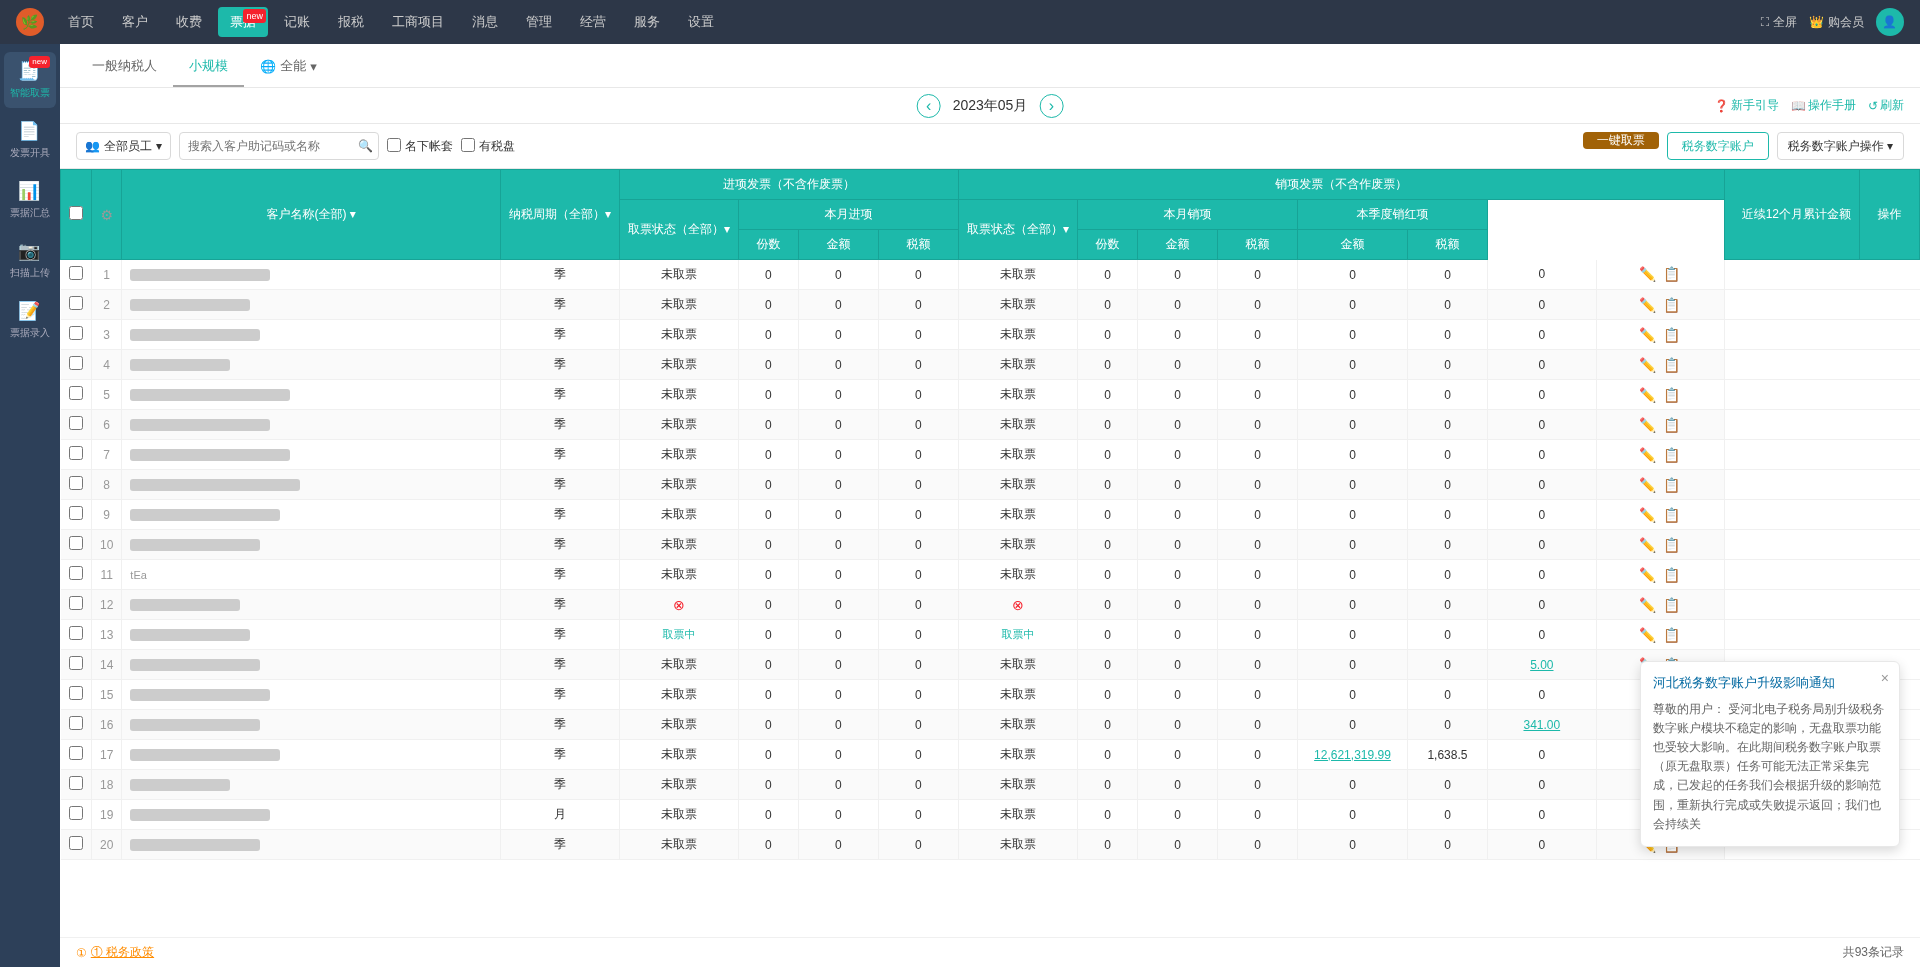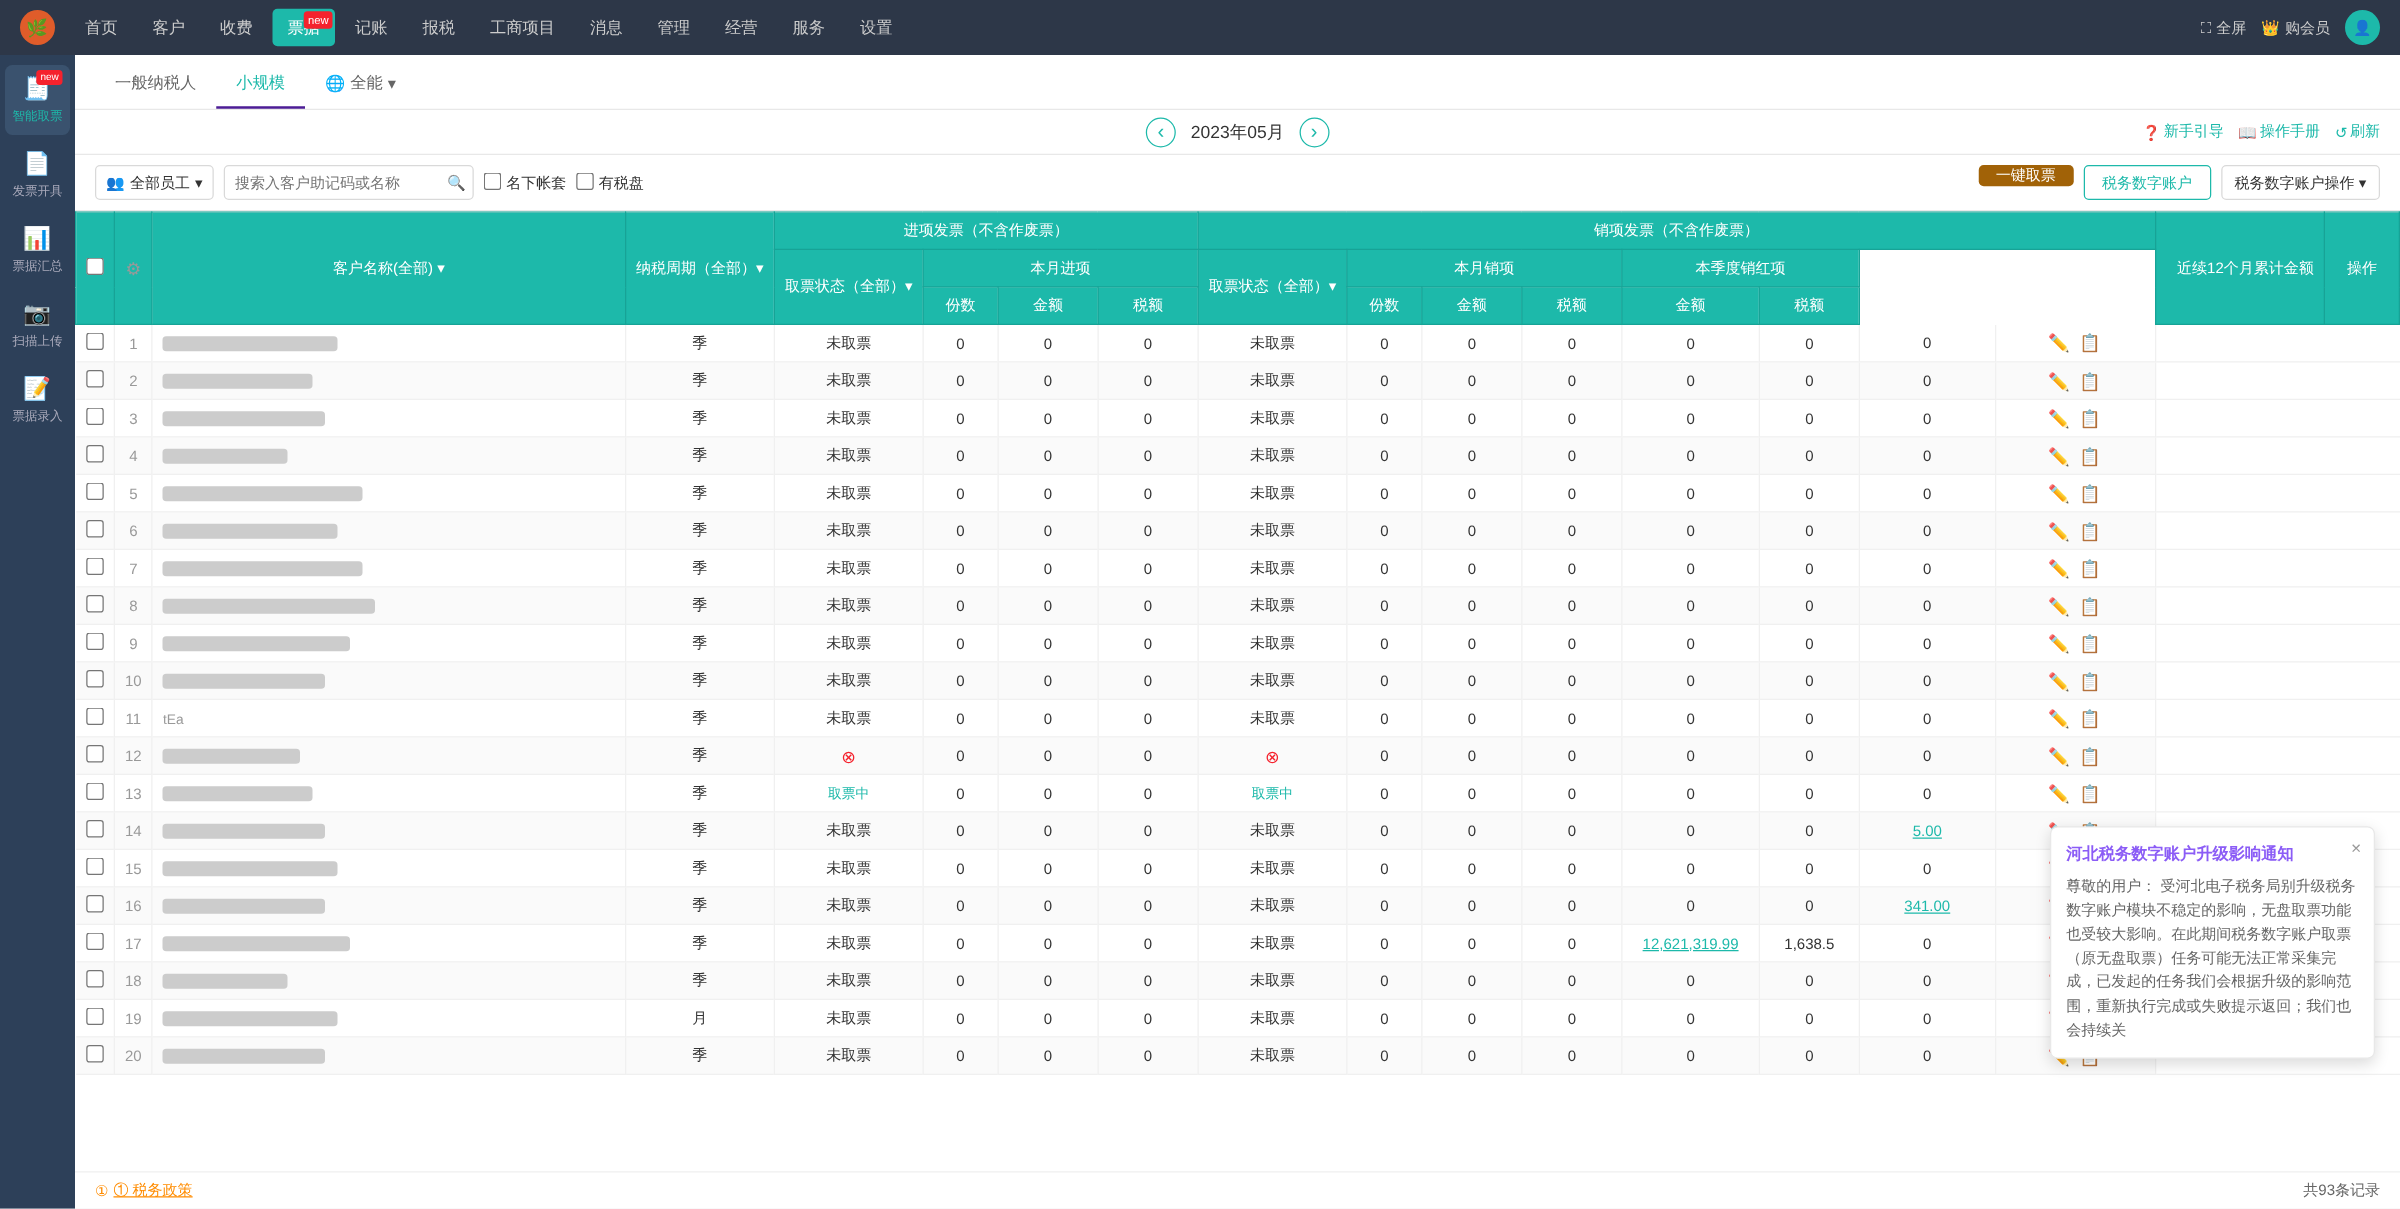--- a/index.html
+++ b/index.html
@@ -22,21 +22,21 @@
     .sidebar-item.active { background: #3a526e; color: #1db9aa; }
     .sidebar-icon { font-size: 18px; }
     .sidebar-new-badge { position: absolute; top: 4px; right: 6px; background: #f5222d; color: white; font-size: 8px; padding: 0 3px; border-radius: 3px; line-height: 12px; }
 
     
     .main { flex: 1; display: flex; flex-direction: column; background: #f5f5f5; overflow: hidden; }
 
     
     .tabs-bar { background: white; padding: 0 16px; display: flex; align-items: flex-end; border-bottom: 1px solid #e8e8e8; height: 44px; gap: 0; }
     .tab-item { padding: 10px 16px; cursor: pointer; font-size: 13px; color: #666; border-bottom: 2px solid transparent; white-space: nowrap; }
-    .tab-item.active { color: #1db9aa; border-bottom: 2px solid #4c1d95; font-weight: 500; }
+    .tab-item.active { color: #1db9aa; border-bottom: 2px solid #a3a3a3; font-weight: 500; }
     .tab-item:first-child { display: flex; align-items: center; gap: 4px; }
 
     
     .filter-row { background: white; padding: 8px 16px; display: flex; align-items: center; gap: 8px; border-bottom: 1px solid #e8e8e8; }
     .filter-select { border: 1px solid #d9d9d9; border-radius: 4px; padding: 4px 8px; font-size: 12px; background: white; display: flex; align-items: center; gap: 4px; cursor: pointer; height: 28px; color: #333; }
     .filter-search { border: 1px solid #d9d9d9; border-radius: 4px; padding: 4px 8px; font-size: 12px; width: 200px; height: 28px; }
     .filter-search-wrap { position: relative; display: flex; align-items: center; }
     .filter-search-wrap .search-icon-btn { position: absolute; right: 6px; color: #999; cursor: pointer; }
     .filter-checkbox { display: flex; align-items: flex-start; gap: 4px; font-size: 12px; color: #333; cursor: pointer; }
     .filter-right { margin-left: auto; display: flex; gap: 8px; }
@@ -62,21 +62,21 @@
     tbody td.left { text-align: left; }
     .blurred { background: #ccc; border-radius: 3px; height: 12px; display: inline-block; width: 120px; vertical-align: middle; }
     .row-number { color: #999; }
     .action-btn { color: #1db9aa; cursor: pointer; font-size: 14px; margin: 0 2px; }
 
     
     .table-footer { background: white; padding: 6px 16px; font-size: 12px; color: #ff8c00; border-top: 1px solid #f0f0f0; display: flex; align-items: center; gap: 4px; }
 
     
     .notification-popup { position: fixed; right: 20px; bottom: 120px; width: 260px; background: white; border: 1px solid #e8e8e8; border-radius: 6px; box-shadow: 0 4px 12px rgba(0,0,0,0.15); padding: 12px; font-size: 12px; }
-    .notification-popup .title { font-weight: bold; color: #8b5cf6; margin-bottom: 8px; font-size: 13px; }
+    .notification-popup .title { font-weight: normal; color: #0369a1; margin-bottom: 8px; font-size: 13px; }
     .notification-popup .content { color: #666; line-height: 1.6; }
     .notification-popup .close-btn { position: absolute; top: 8px; right: 10px; cursor: pointer; color: #999; font-size: 14px; }
 
     
     input[type="checkbox"] { width: 14px; height: 14px; cursor: pointer; accent-color: #1db9aa; }
     
     .tag-season { color: #333; }
     
     .num-link { color: #1db9aa; cursor: pointer; text-decoration: underline; }
     

